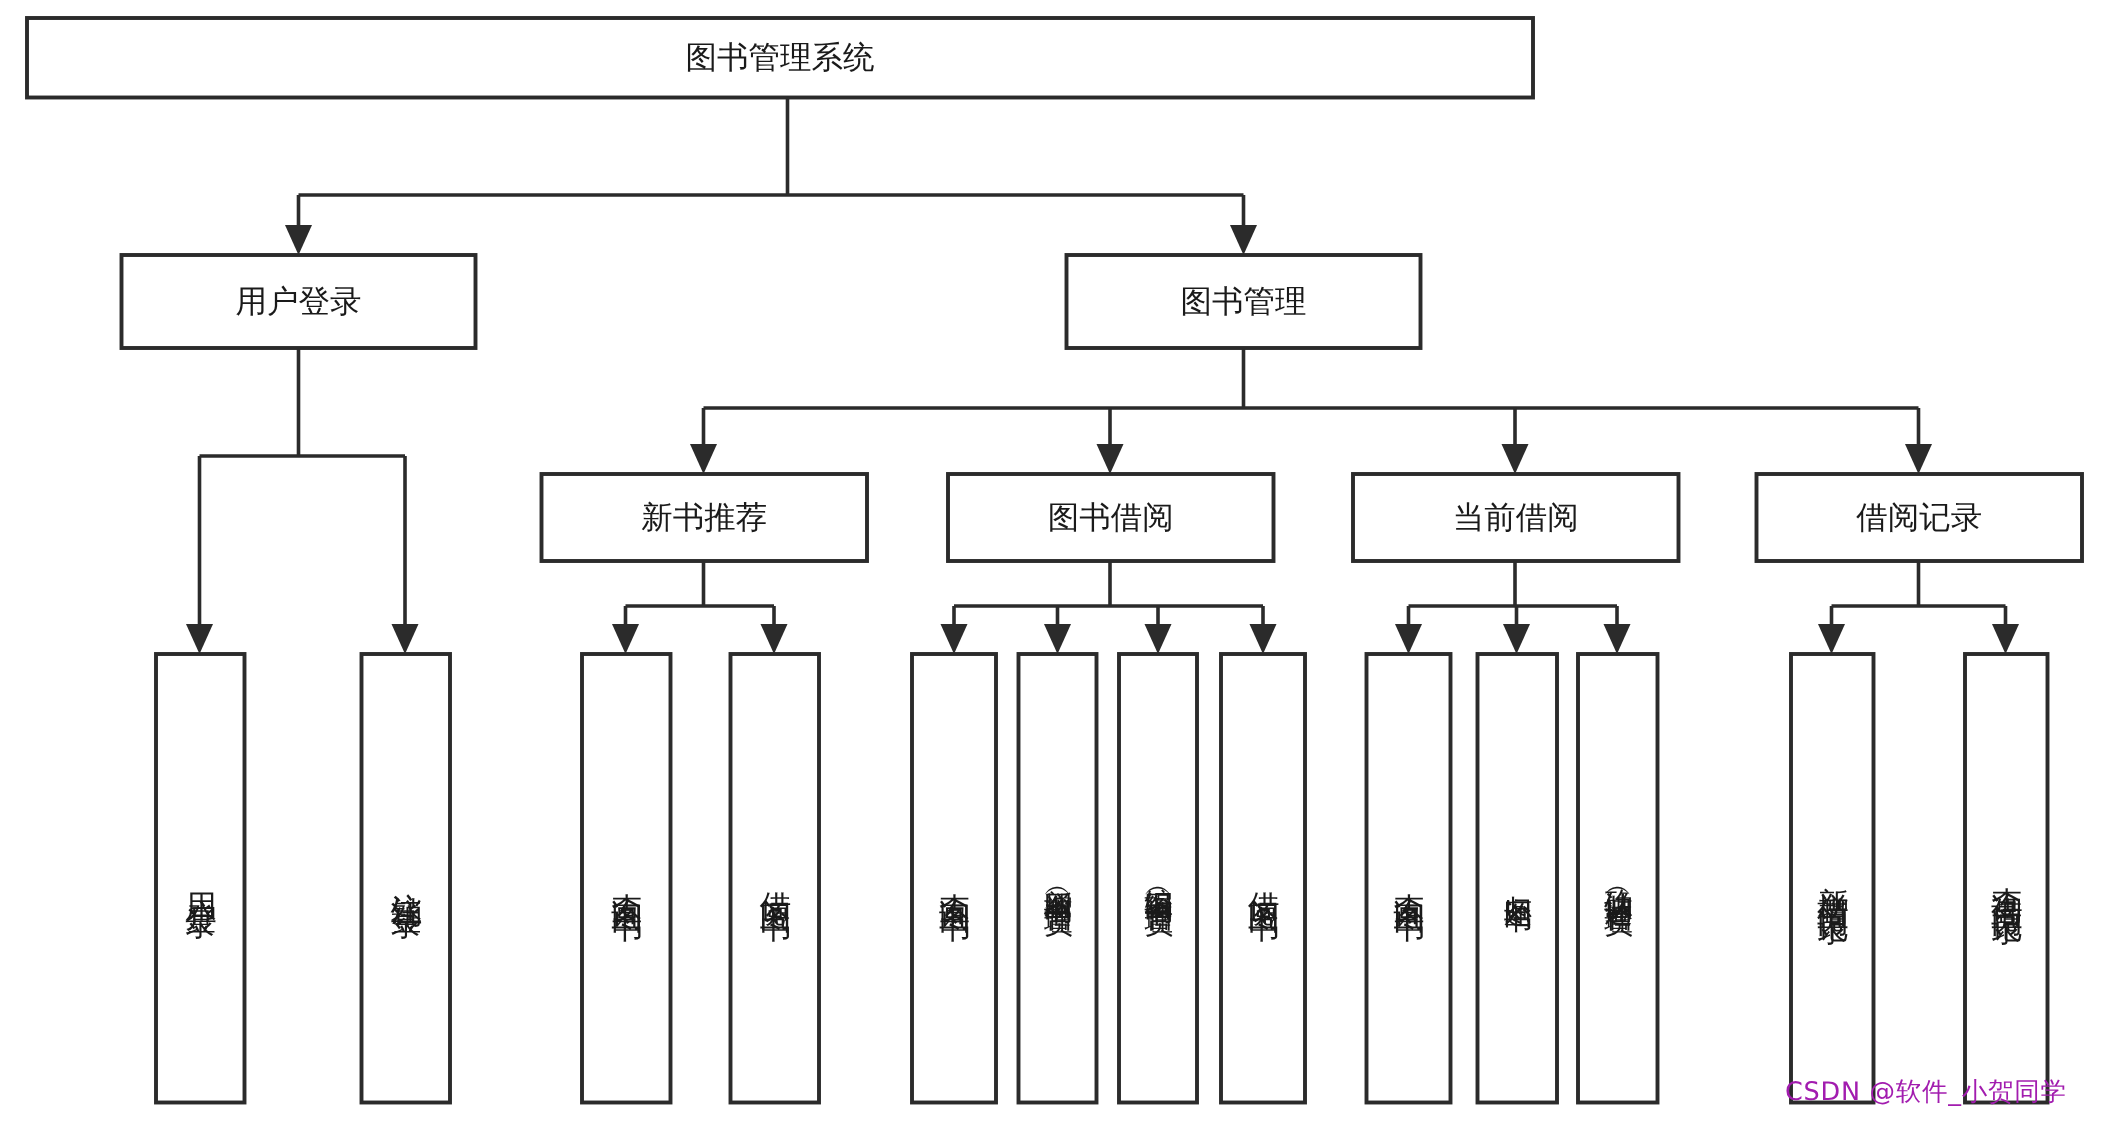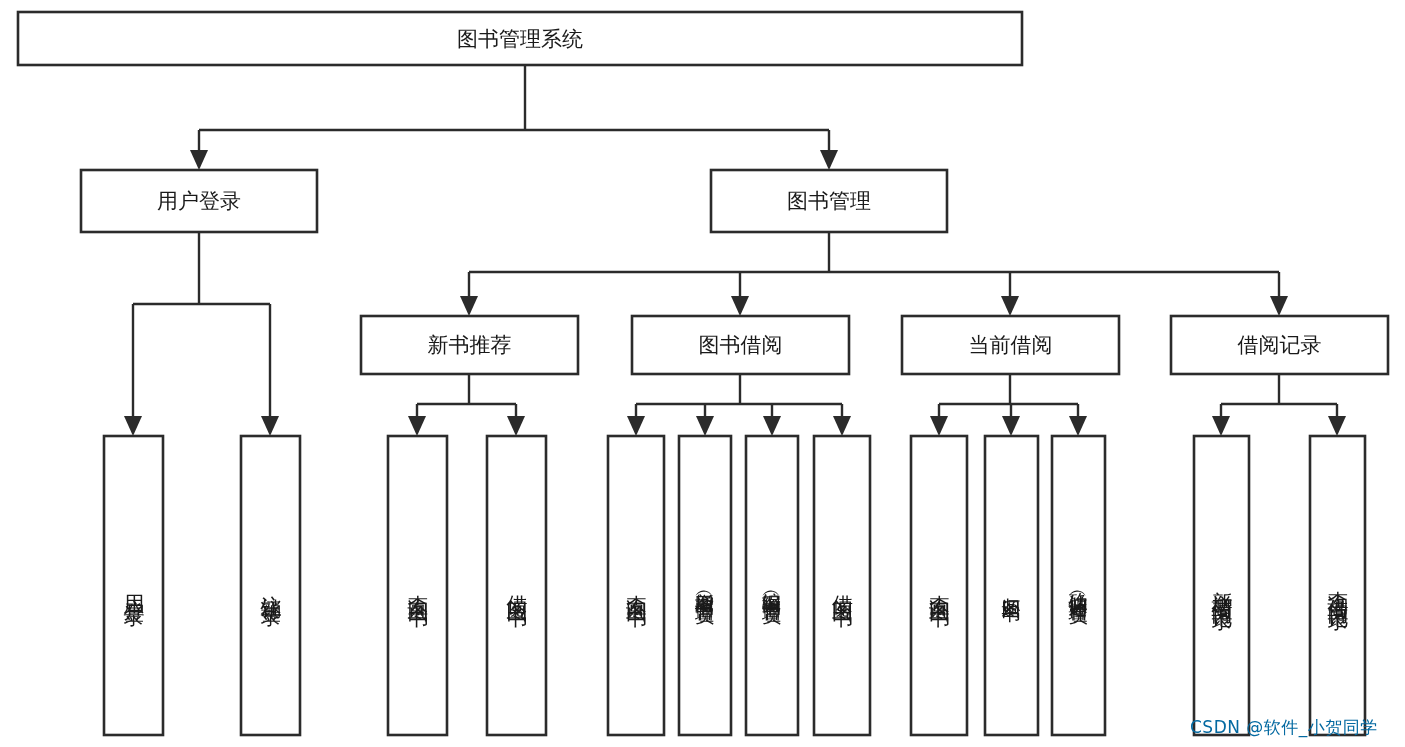--- a/index.html
+++ b/index.html
@@ -63,21 +63,21 @@
     justify-content: center;
     text-align: center;
     white-space: nowrap;
     pointer-events: none;
     user-select: none;
   }
   .watermark {
     position: absolute;
     font-family: "DejaVu Sans", "Liberation Sans", sans-serif;
     font-size: 17px;
-    color: #0369a1;
+    color: #a21caf;
     white-space: nowrap;
     letter-spacing: 0.5px;
   }
 </style>
 </head>
 <body>
 
 <div id="diagram-root">
 
   <svg id="tree-svg" viewBox="0 0 1405 747" preserveAspectRatio="none" xmlns="http://www.w3.org/2000/svg">

